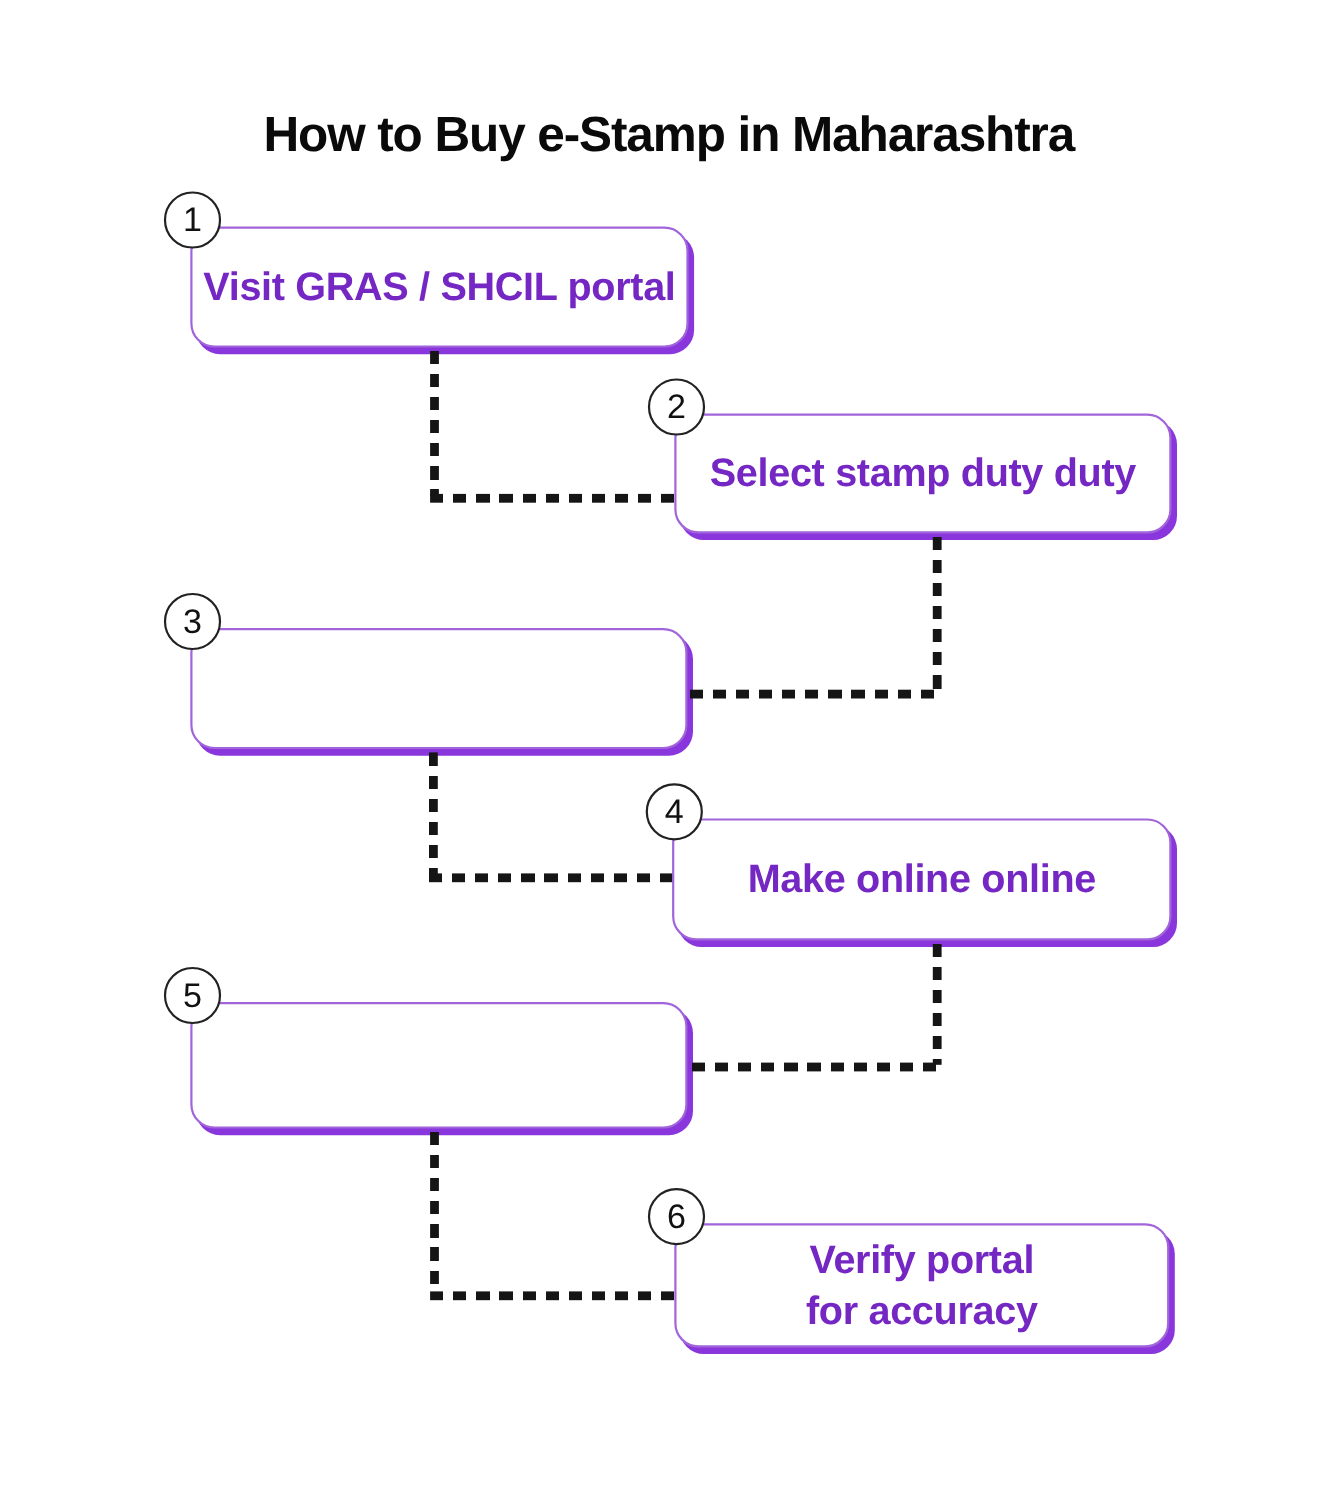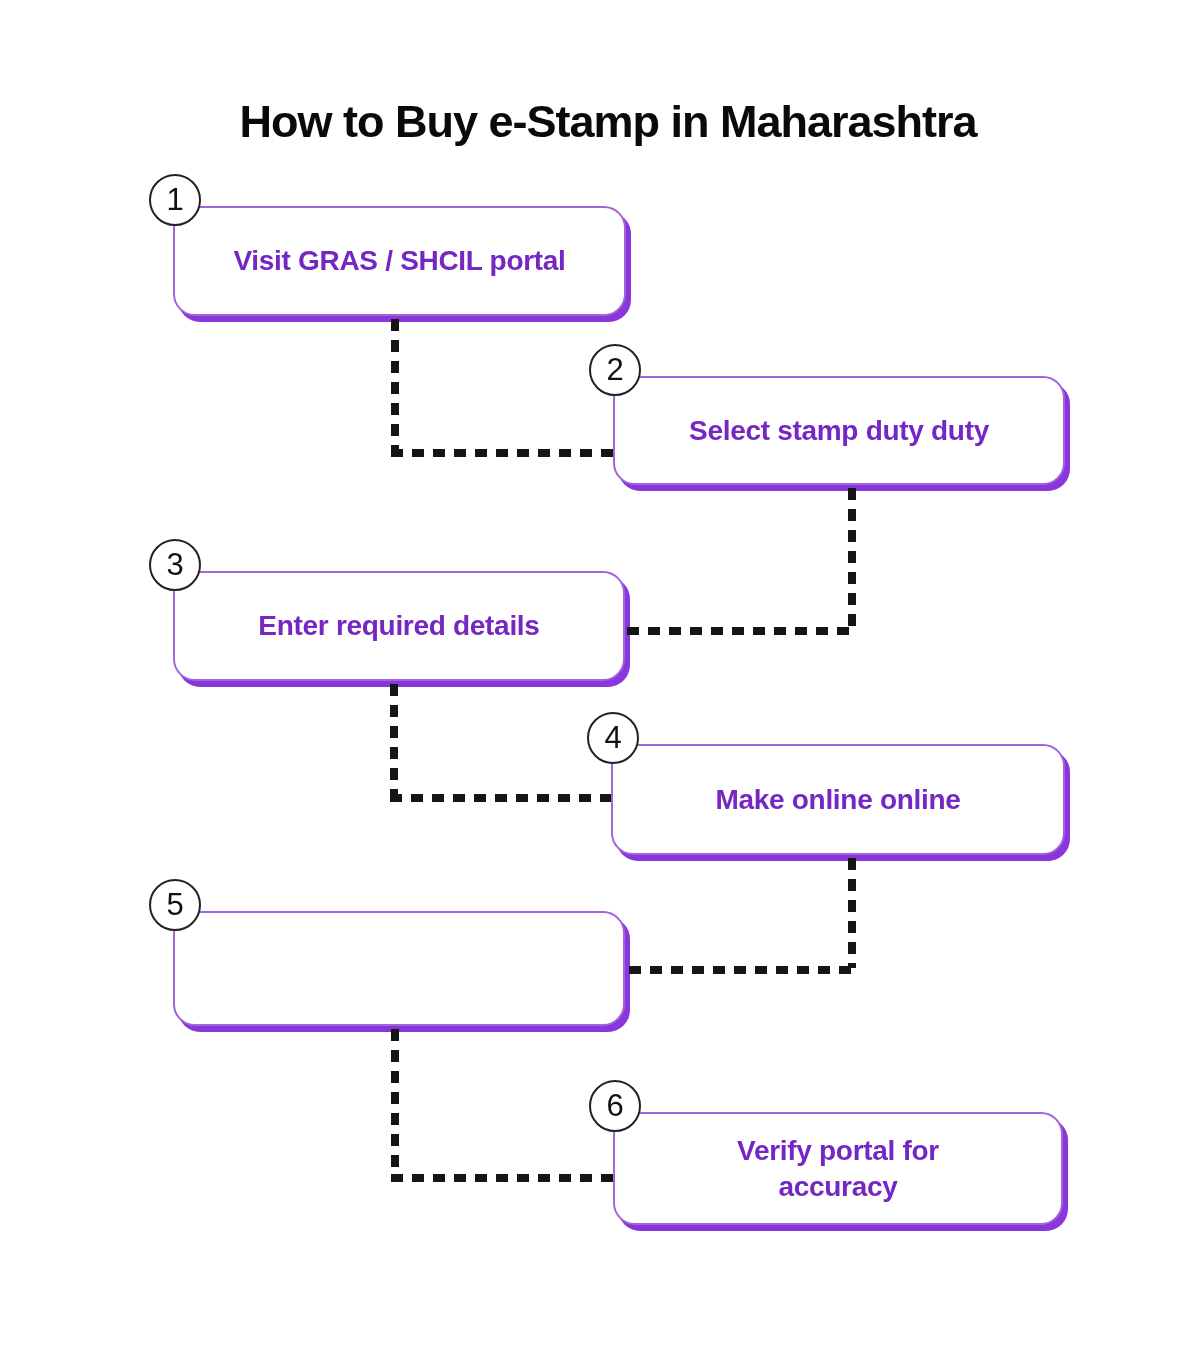--- a/index.html
+++ b/index.html
@@ -34,21 +34,21 @@
     border:2px solid var(--purple-border);
     border-radius:22px;
     box-shadow:5px 6px 0 0 var(--purple-heavy);
     display:flex;
     align-items:center;
     justify-content:center;
     text-align:center;
   }
   .label{
     color:var(--purple-text);
-    font-size:28px;
+    font-size:36px;
     font-weight:700;
     letter-spacing:-0.3px;
     line-height:1.28;
     display:inline-block;
   }
   .badge{
     position:absolute;
     left:-26px;top:-34px;
     width:52px;height:52px;
     background:#fff;
@@ -76,21 +76,20 @@
     <span class="label">Visit GRAS / SHCIL portal</span>
   </div>
 
   <div class="box" style="left:605px;top:368px;width:452px;height:109px;">
     <span class="badge">2</span>
     <span class="label">Select stamp duty duty</span>
   </div>
 
   <div class="box" style="left:165px;top:563px;width:452px;height:110px;">
     <span class="badge">3</span>
-    <span class="label">Enter required details</span>
   </div>
 
   <div class="box" style="left:603px;top:736px;width:454px;height:111px;">
     <span class="badge">4</span>
     <span class="label">Make online online</span>
   </div>
 
   <div class="box" style="left:165px;top:903px;width:452px;height:115px;">
     <span class="badge">5</span>
   </div>

